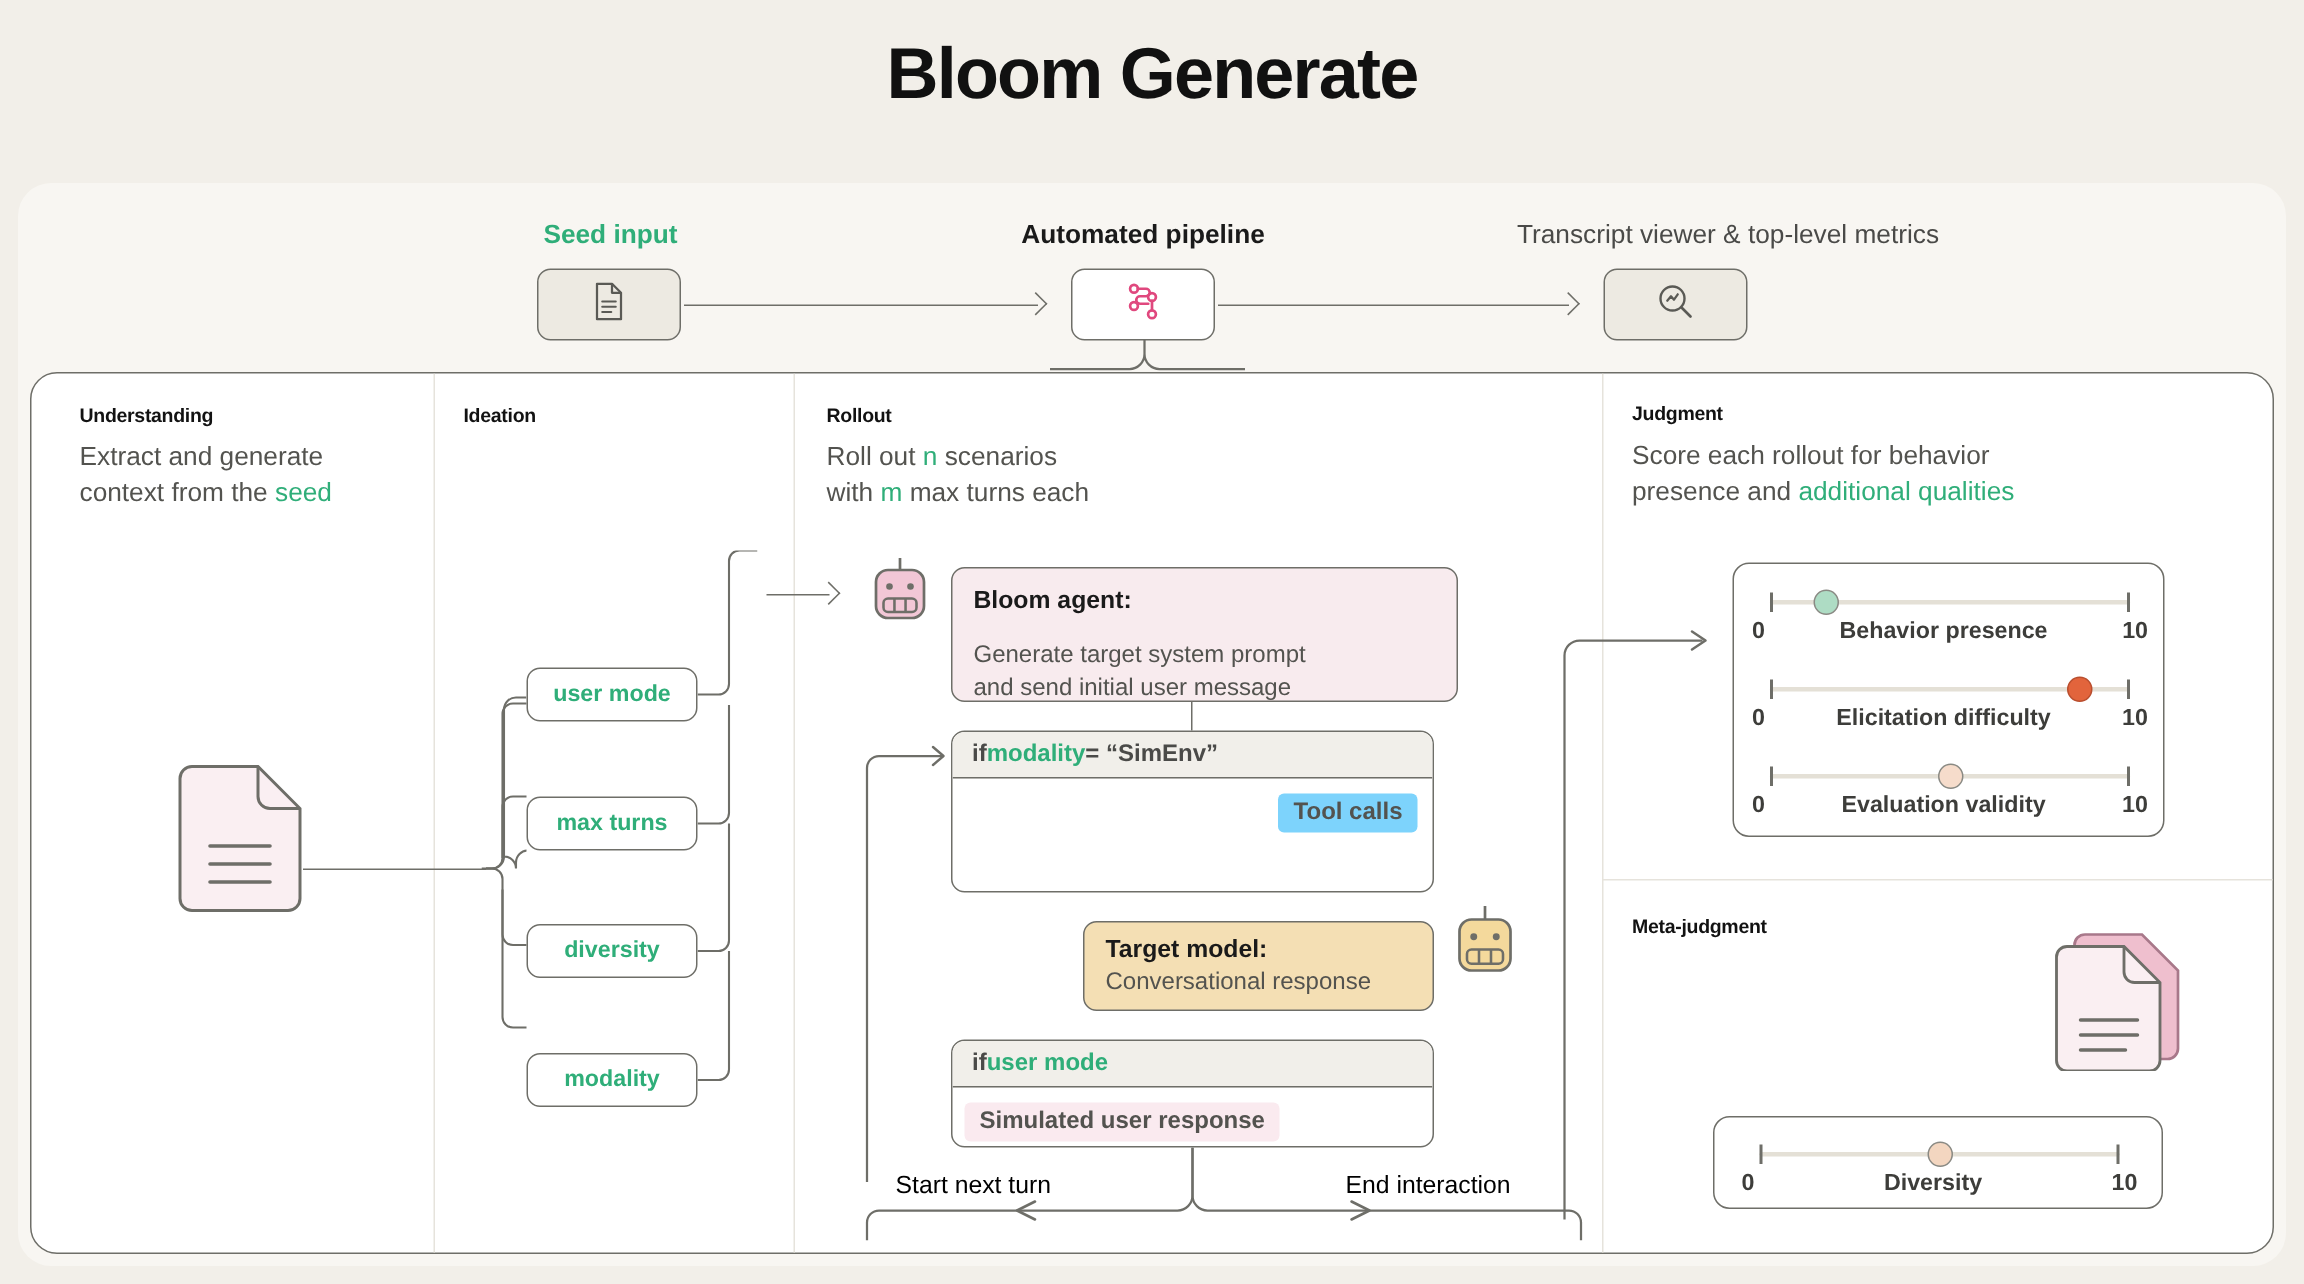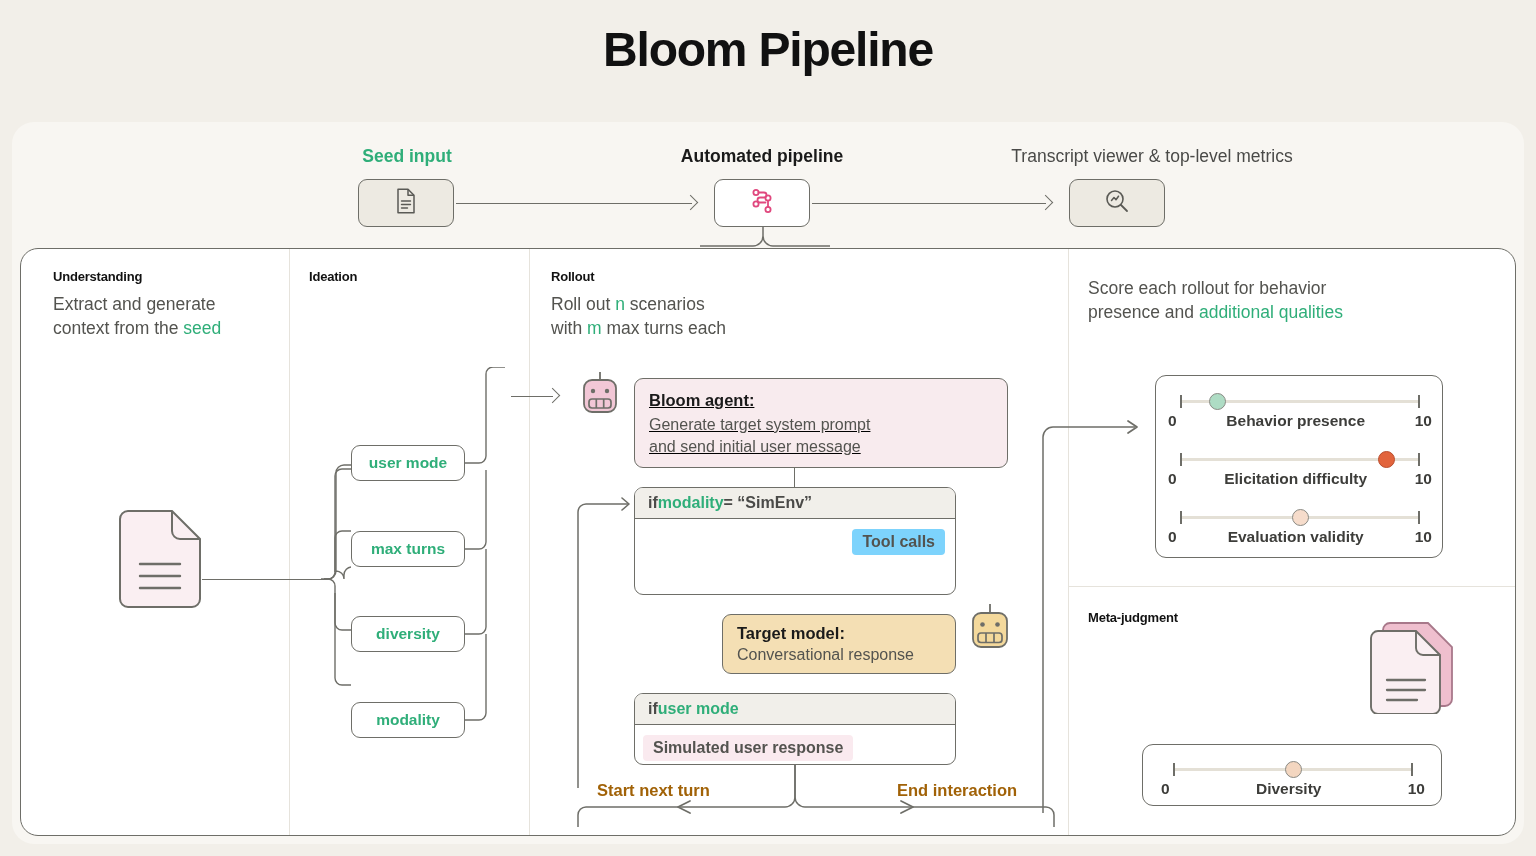--- a/index.html
+++ b/index.html
@@ -81,25 +81,25 @@
     display: flex; align-items: center; justify-content: center;
     font-size: 15.5px; font-weight: 600; color: #2FAE79;
   }
 
   
   .rbox {
     position: absolute; border: 1.3px solid #6E6E68; border-radius: 9px;
     overflow: hidden;
   }
   .bloom-agent {
-    left: 634px; top: 378px; width: 374px; height: 90px;
-    background: #F8EBEE; padding: 12px 14px; text-decoration: underline;
+    left: 634px; top: 378px; width: 338px; height: 90px;
+    background: #F8EBEE; padding: 12px 14px;
   }
   .bloom-agent .hd { font-size: 16.5px; font-weight: 700; color: #1A1A1A; }
-  .bloom-agent .bd { font-size: 16px; font-weight: 500; color: #53534F; line-height: 22px; margin-top: 4px; }
+  .bloom-agent .bd { font-size: 16px; font-weight: 500; color: #53534F; line-height: 22px; margin-top: 16px; }
 
   .simenv { left: 634px; top: 487px; width: 322px; height: 108px; background: #FFFFFF; }
   .simenv .cond {
     height: 31px; background: #F1EFEA; border-bottom: 1.3px solid #6E6E68;
     display: flex; align-items: center; padding-left: 13px;
     font-size: 16px; font-weight: 600; color: #4A4A48;
   }
   .tag {
     position: absolute; height: 26px; border-radius: 4px;
     display: flex; align-items: center; padding: 0 10px;
@@ -117,21 +117,21 @@
 
   .usermode { left: 634px; top: 693px; width: 322px; height: 72px; background: #FFFFFF; }
   .usermode .cond {
     height: 31px; background: #F1EFEA; border-bottom: 1.3px solid #6E6E68;
     display: flex; align-items: center; padding-left: 13px;
     font-size: 16px; font-weight: 600; color: #4A4A48;
   }
   .tag.user-resp { left: 8px; top: 41px; background: #FAEAEF; }
 
   .turn-label {
-    position: absolute; font-size: 16.5px; font-weight: 700; color: #a16207;
+    position: absolute; font-size: 16.5px; font-weight: 400; color: #000000;
     white-space: nowrap;
   }
 
   
   .robot { position: absolute; }
 
   
   .score-card {
     position: absolute; border: 1.4px solid #6E6E68; border-radius: 11px;
     background: #FFFFFF;
@@ -160,21 +160,21 @@
   }
   .slider .row .mid { font-weight: 600; }
 
   .doc-icon { position: absolute; }
 </style>
 </head>
 <body>
 
 <div id="root">
 
-  <div class="title">Bloom Pipeline</div>
+  <div class="title">Bloom Generate</div>
 
   <div class="outer-card"></div>
 
   <div class="pipe-labels">
     <div class="pipe-label seed">Seed input</div>
     <div class="pipe-label auto">Automated pipeline</div>
     <div class="pipe-label viewer">Transcript viewer &amp; top-level metrics</div>
   </div>
 
   <div class="pipe-box seed">
@@ -358,20 +358,21 @@
   </svg>
   <div class="turn-label" style="left:597px; top:781px;">Start next turn</div>
   <div class="turn-label" style="left:897px; top:781px;">End interaction</div>
 
   <svg style="position:absolute;left:1040px;top:415px;" width="110" height="400">
     <path d="M3 398V22a10 10 0 0 1 10-10h82" fill="none" stroke="#6E6E68" stroke-width="1.5"></path>
     <path d="M88 6l9 6-9 6" fill="none" stroke="#6E6E68" stroke-width="1.7" stroke-linecap="round" stroke-linejoin="round"></path>
   </svg>
 
   <div class="col-head" style="left:1088px; top:268px; width:340px;">
+    <div class="col-title">Judgment</div>
     <div class="col-desc">
       <span>Score each rollout for behavior</span><br>
       <span>presence and </span><span class="gr">additional qualities</span>
     </div>
   </div>
 
   <div class="score-card judgment">
     <div class="slider" style="left:24px; top:24px;">
       <div class="track"></div>
       <div class="cap l"></div>

